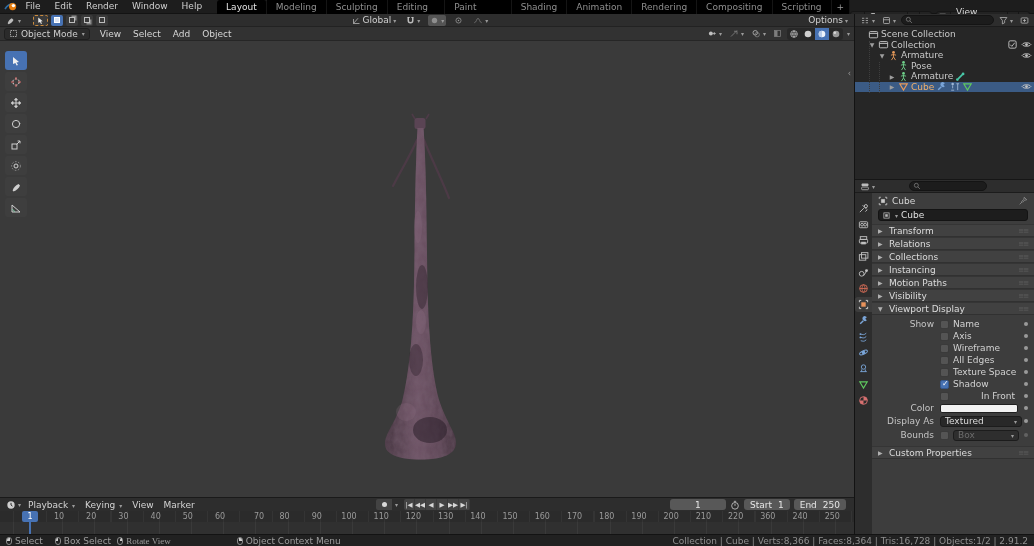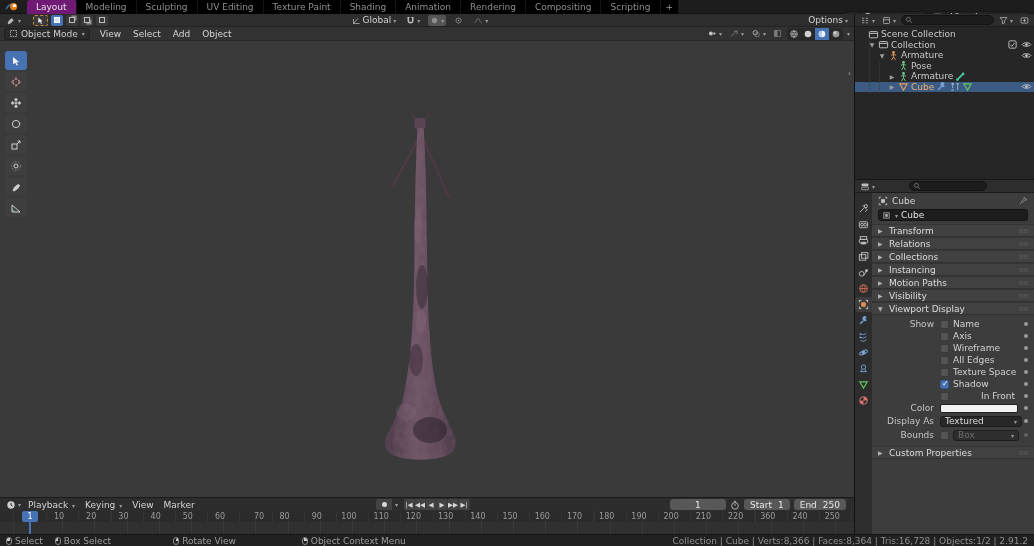--- a/index.html
+++ b/index.html
@@ -6,21 +6,21 @@
   html,body { width:1034px; height:546px; overflow:hidden; }
   body { font-family:"DejaVu Sans","Liberation Sans",sans-serif; font-size:9px; color:#cfcfcf; background:#1d1d1d; }
   .app { width:1034px; height:546px; display:flex; flex-direction:column; }
 
   
   .topbar { height:14px; background:#1d1d1d; display:flex; align-items:center; flex:0 0 14px; border-bottom:1px solid #131313; }
   .logo { width:16px; height:12px; margin-left:3px; display:flex; align-items:center; justify-content:center; }
   .menu-item { padding:0 7px; color:#d0d0d0; line-height:13px; cursor:default; }
   .tabs { display:flex; margin-left:8px; height:14px; align-items:flex-end; }
   .wtab { padding:1px 9px 1px 9px; color:#8f8f8f; background:#000000; border-right:1px solid #151515; line-height:12px; }
-  .wtab.active { background:#701a75; color:#e3e3e3; border-radius:3px 3px 0 0; }
+  .wtab.active { background:#000000; color:#e3e3e3; border-radius:3px 3px 0 0; }
   .wtab.plus { color:#9a9a9a; padding:1px 5px; }
   .topbar-right { margin-left:auto; display:flex; align-items:center; gap:4px; padding-right:4px;margin-top:21px; }
   .id-block { display:flex; align-items:center; background:#232323; border:1px solid #161616; border-radius:3px; height:12px; }
   .id-block .ib-icon { width:14px; display:flex; align-items:center; justify-content:center; border-right:1px solid #161616; height:100%; }
   .id-block .ib-label { padding:0 5px; color:#d8d8d8; min-width:42px; }
   .id-block .ib-btn { width:12px; text-align:center; color:#9a9a9a; border-left:1px solid #161616; height:100%; line-height:11px; }
   .carat { font-size:6px; color:#9a9a9a; margin-left:1px; }
 
   
   .mid { display:flex; flex:1 1 auto; min-height:0; }
@@ -135,20 +135,27 @@
 <div class="app">
 
   <div class="topbar">
     <div class="logo">
       <svg width="13" height="11" viewBox="0 0 13 11">
           <path d="M1 8C3 4.6 6.2 2.6 10 2.6" stroke="#2d6ca3" stroke-width="1.6" fill="none"></path>
           <circle cx="8.6" cy="5.6" r="3.6" fill="#e87d0d"></circle>
           <circle cx="9.4" cy="4.6" r="1.7" fill="#ffffff"></circle>
         </svg>
     </div>
+    <div id="topbar-menus" style="display: flex;">
+        <span class="menu-item">File</span>
+        <span class="menu-item">Edit</span>
+        <span class="menu-item">Render</span>
+        <span class="menu-item">Window</span>
+        <span class="menu-item">Help</span>
+      </div>
     <div class="tabs" id="workspace-tabs">
         <span class="wtab active">Layout</span>
         <span class="wtab">Modeling</span>
         <span class="wtab">Sculpting</span>
         <span class="wtab">UV Editing</span>
         <span class="wtab">Texture Paint</span>
         <span class="wtab">Shading</span>
         <span class="wtab">Animation</span>
         <span class="wtab">Rendering</span>
         <span class="wtab">Compositing</span>
@@ -888,21 +895,21 @@
   <div class="statusbar">
     <span id="status-hints" style="display:flex; gap:6px; align-items:center;">
         <span class="hint" style="margin-left: 0px;">
           <span class="mouse left"></span>
           <span>Select</span>
         </span>
         <span class="hint" style="margin-left: 6px;">
           <span class="mouse left"></span>
           <span>Box Select</span>
         </span>
-        <span class="hint" style="margin-left: 56px;">
+        <span class="hint" style=" font-family: Liberation Serif, serif;">
           <span class="mouse mid"></span>
           <span>Rotate View</span>
         </span>
         <span class="hint" style="margin-left: 60px;">
           <span class="mouse right"></span>
           <span>Object Context Menu</span>
         </span>
       </span>
     <span class="sb-right">Collection | Cube | Verts:8,366 | Faces:8,364 | Tris:16,728 | Objects:1/2 | 2.91.2</span>
   </div>

